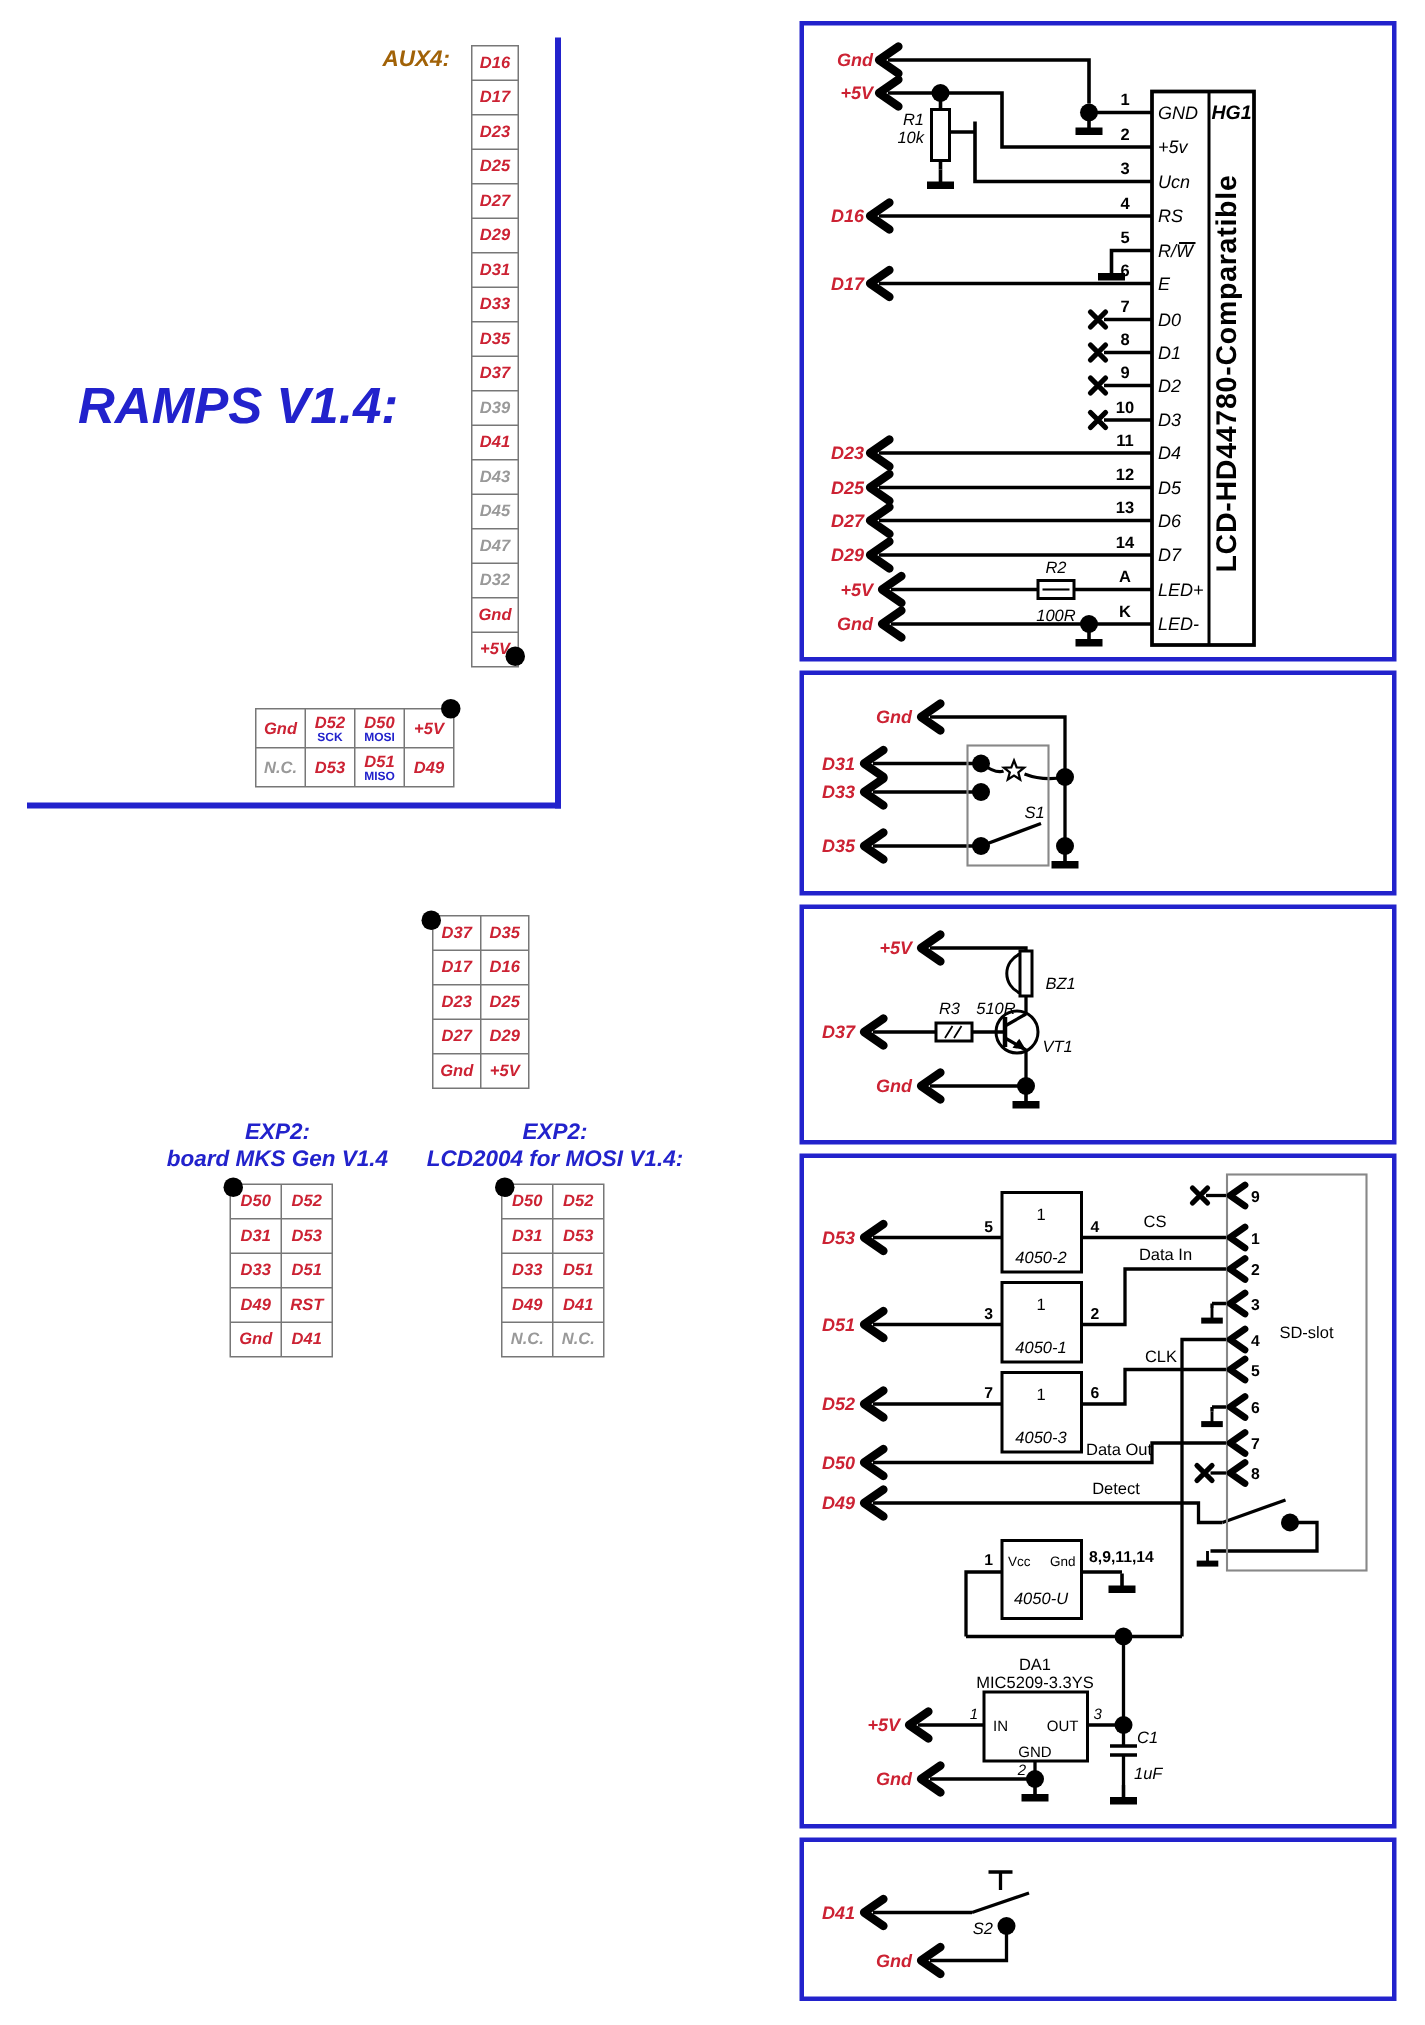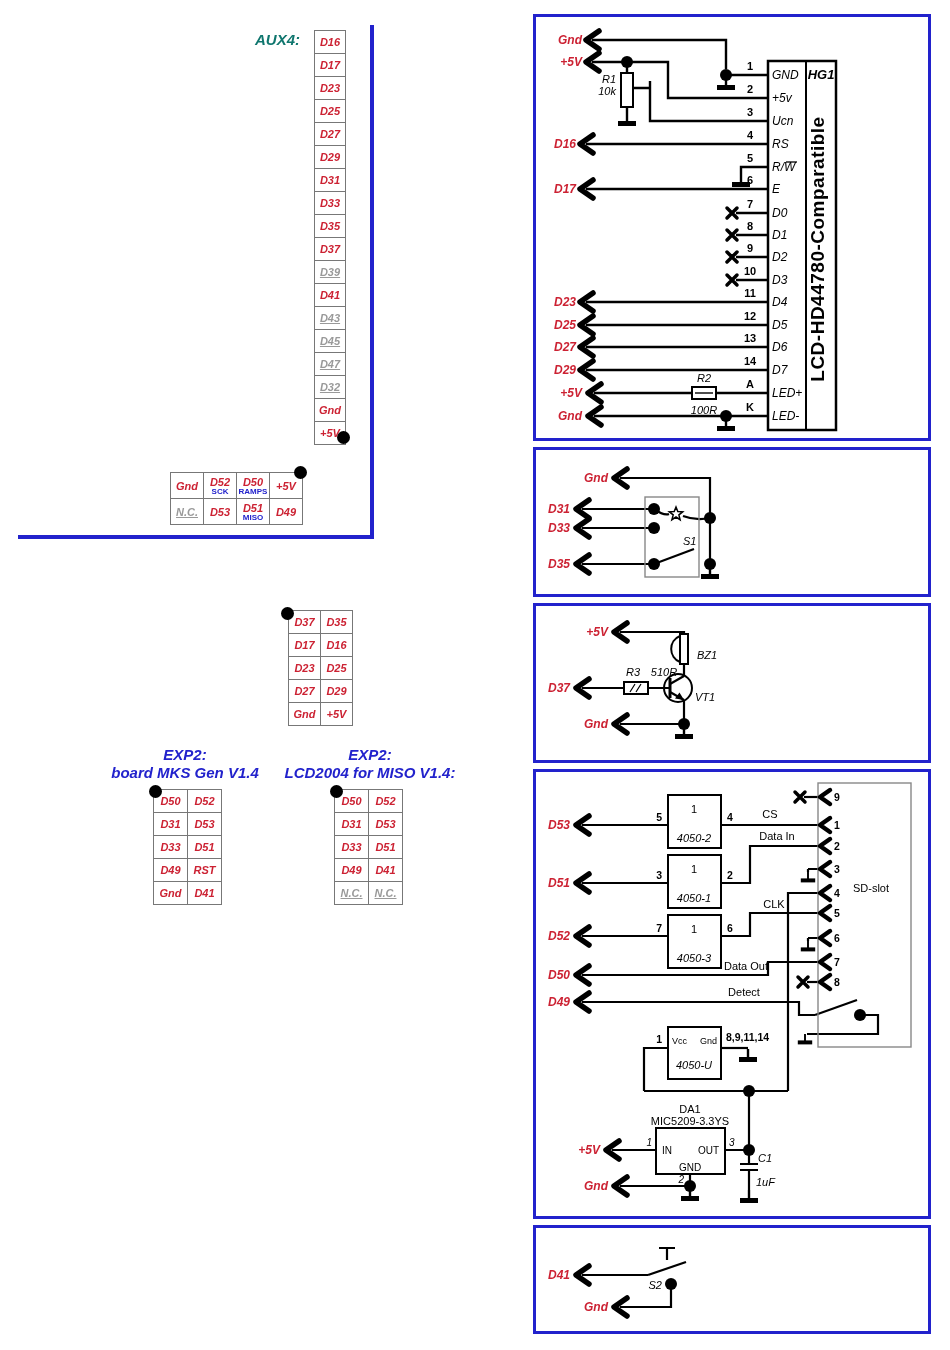--- a/index.html
+++ b/index.html
@@ -1,27 +1,27 @@
 <!DOCTYPE html>
 <html><head>
 <meta charset="utf-8">
 <style>
   html,body{margin:0;padding:0;background:#fff;}
   #root{position:relative;width:950px;height:1350px;background:#fff;overflow:hidden;
         font-family:"Liberation Sans",sans-serif;}
-  .hdr{position:absolute;color:#0f766e;font:bold italic 15px "Liberation Sans",sans-serif;}
+  .hdr{position:absolute;color:#a16207;font:bold italic 15px "Liberation Sans",sans-serif;}
   .hdr2{position:absolute;color:#2222CC;font:bold italic 15px "Liberation Sans",sans-serif;
         text-align:center;line-height:18px;width:220px;}
   .title{position:absolute;left:52px;top:252px;color:#2222CC;
          font:bold italic 34px "Liberation Sans",sans-serif;}
   .vline{position:absolute;background:#2222CC;}
   .grid{position:absolute;display:grid;background:#777;gap:1px;padding:1px;}
   .cell{background:#fff;display:flex;flex-direction:column;align-items:center;justify-content:center;
         font:bold italic 11px "Liberation Sans",sans-serif;color:#CC2233;}
-  .cell.gray{color:#999;text-decoration:underline;}
+  .cell.gray{color:#999;}
   .cell .sub{font:bold 8px "Liberation Sans",sans-serif;font-style:normal;color:#2222CC;line-height:8px;}
   .bdot{position:absolute;width:13px;height:13px;border-radius:50%;background:#000;}
   .panel{position:absolute;left:533px;width:398px;border:3px solid #2222CC;background:#fff;box-sizing:border-box;}
   svg{display:block;}
   text{font-family:"Liberation Sans",sans-serif;}
   .rlbl{fill:#CC2233;font-weight:bold;font-style:italic;font-size:12px;}
   .pnum{fill:#000;font-weight:bold;font-size:11px;}
   .pname{fill:#000;font-style:italic;font-size:12px;}
   .net{fill:#000;font-size:11px;}
   .cref{fill:#000;font-style:italic;font-size:11px;}
@@ -52,20 +52,21 @@
         <path d="M-5,-5 L5,5 M-5,5 L5,-5" stroke="#000" stroke-width="3.5" stroke-linecap="round" fill="none"></path>
       </g>
   <g id="jdot">
         <circle r="6" fill="#000"></circle>
       </g>
  </defs>
 </svg>
 
 <div id="root">
 
+  <div class="title">RAMPS V1.4:</div>
   <div class="vline" style="left:370px;top:25px;width:4px;height:514px"></div>
   <div class="vline" style="left:18px;top:535px;width:356px;height:4px"></div>
 
   <div class="hdr" style="left:255px;top:31px">AUX4:</div>
   <div class="grid" style="left:314px;top:30px;grid-template-columns:30px;grid-auto-rows:22px">
     <div class="cell">D16</div>
     <div class="cell">D17</div>
     <div class="cell">D23</div>
     <div class="cell">D25</div>
     <div class="cell">D27</div>
@@ -89,21 +90,21 @@
   <div class="grid" style="left:170px;top:472px;grid-template-columns:repeat(4,32px);grid-auto-rows:25px">
     <div class="cell">
         <span>Gnd</span>
       </div>
     <div class="cell">
         <span>D52</span>
         <span class="sub">SCK</span>
       </div>
     <div class="cell">
         <span>D50</span>
-        <span class="sub">RAMPS</span>
+        <span class="sub">MOSI</span>
       </div>
     <div class="cell">
         <span>+5V</span>
       </div>
     <div class="cell gray">
         <span>N.C.</span>
       </div>
     <div class="cell">
         <span>D53</span>
       </div>
@@ -145,21 +146,21 @@
     <div class="cell">D51</div>
     <div class="cell">D49</div>
     <div class="cell">RST</div>
     <div class="cell">Gnd</div>
     <div class="cell">D41</div>
   </div>
   <div class="bdot" style="left:149px;top:785px"></div>
 
   <div class="hdr2" style="left:260px;top:746px">
     <div>EXP2:</div>
-    <div>LCD2004 for MISO V1.4:</div>
+    <div>LCD2004 for MOSI V1.4:</div>
   </div>
   <div class="grid" style="left:334px;top:789px;grid-template-columns:repeat(2,33px);grid-auto-rows:22px">
     <div class="cell">D50</div>
     <div class="cell">D52</div>
     <div class="cell">D31</div>
     <div class="cell">D53</div>
     <div class="cell">D33</div>
     <div class="cell">D51</div>
     <div class="cell">D49</div>
     <div class="cell">D41</div>

